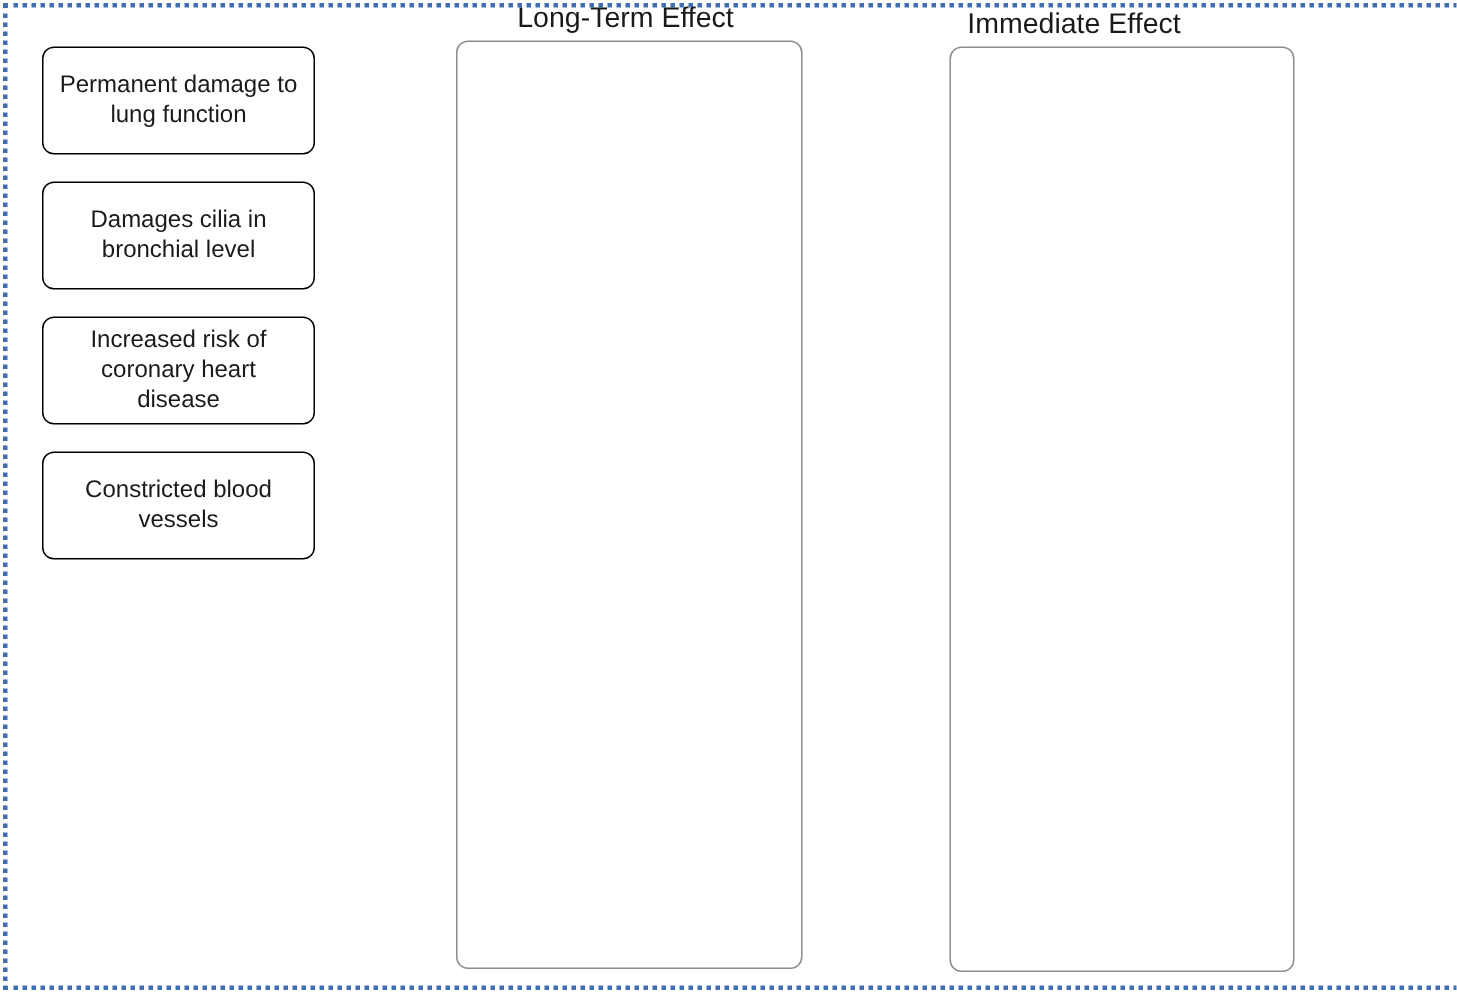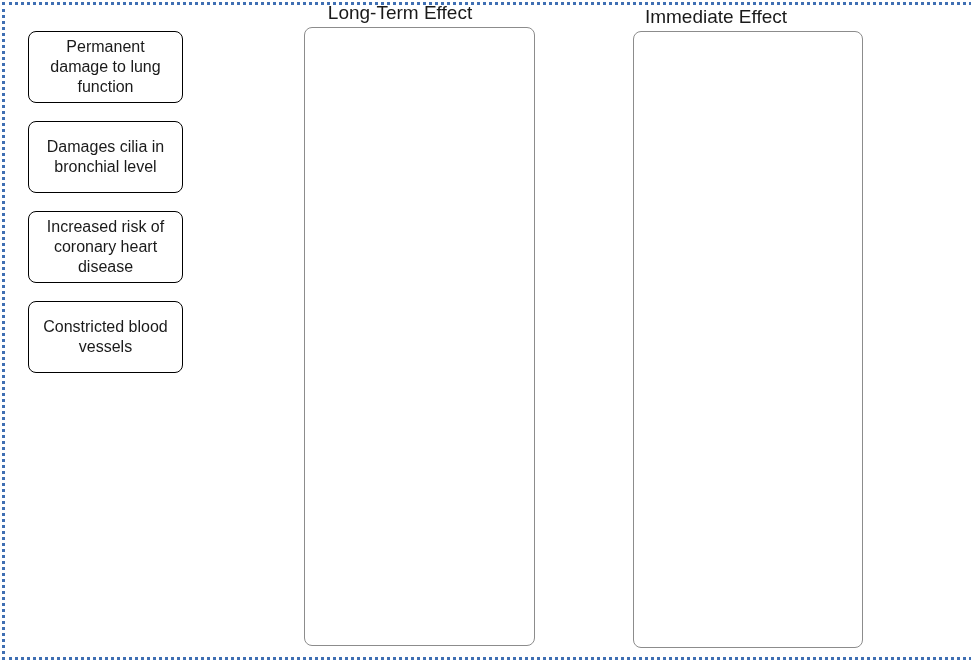--- a/index.html
+++ b/index.html
@@ -33,21 +33,21 @@
     position: absolute;
     left: 28px;
     top: 31px;
     width: 179px;
     display: flex;
     flex-direction: column;
     gap: 18px;
   }
   .card {
     box-sizing: border-box;
-    width: 155px;
+    width: 182px;
     height: 72px;
     border: 1.5px solid #000000;
     border-radius: 8px;
     background: #ffffff;
     display: flex;
     align-items: center;
     justify-content: center;
     text-align: center;
     padding: 4px 9px;
     cursor: grab;
@@ -60,21 +60,21 @@
   
   .zone-title {
     position: absolute;
     font-size: 19px;
     line-height: 22px;
     color: #1a1a1a;
     text-align: center;
     white-space: nowrap;
     transform: translateX(-50%);
   }
-  .zone-title.lt { left: 400px; top: 2px; }
+  .zone-title.lt { left: 417px; top: 2px; }
   .zone-title.im { left: 716px; top: 6px; }
   .zone-box {
     position: absolute;
     box-sizing: border-box;
     border: 1px solid #8c8c8c;
     border-radius: 8px;
     background: #ffffff;
   }
   .zone-box.lt { left: 304px; top: 27px; width: 231px; height: 619px; }
   .zone-box.im { left: 633px; top: 31px; width: 230px; height: 617px; }

